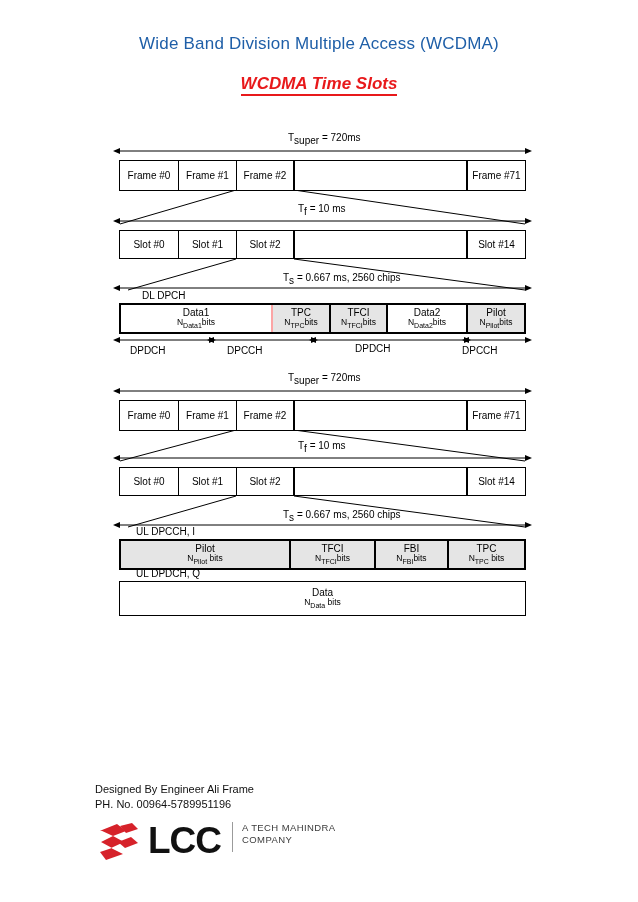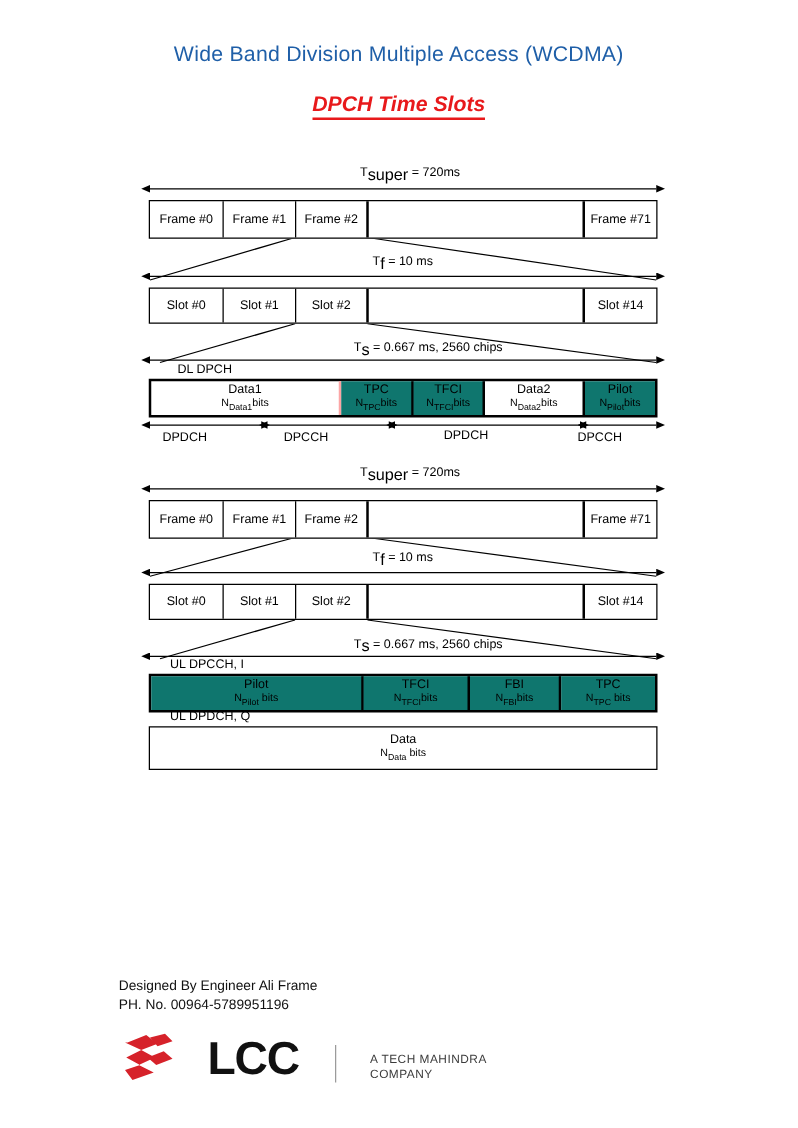--- a/index.html
+++ b/index.html
@@ -27,51 +27,51 @@
   
   .row{position:absolute;border:1px solid #000;box-sizing:border-box;background:#fff;
        display:flex;align-items:stretch;}
   .cell{box-sizing:border-box;display:flex;flex-direction:column;
         align-items:center;justify-content:center;
         font-size:9.5px;line-height:1.15;color:#000;text-align:center;
         border-right:1px solid #000;overflow:hidden;white-space:nowrap;}
   .cell:last-child{border-right:none;}
   .cell.blank{}
   .cell.thick{border-right:2px solid #000;}
-  .cell.blue{background:#0f766e;}
+  .cell.blue{background:#e5e5e5;}
   .cell .l1{font-size:10px;}
   .cell .l2{font-size:8.5px;}
   .cell .l2 sub{font-size:7px;}
 
   
   .dimlabel{position:absolute;font-size:10px;color:#000;white-space:nowrap;}
-  .dimlabel sub{font-size:13px;}
+  .dimlabel sub{font-size:10px;}
   .tag{position:absolute;font-size:10px;color:#000;white-space:nowrap;}
   .chlabel{position:absolute;font-size:10px;color:#000;white-space:nowrap;text-align:left;}
 
   
   .footer{position:absolute;left:95px;top:782px;width:460px;}
   .footer div{font-size:11px;line-height:15px;color:#111;}
   .footer .mail{color:#1a4fc4;text-decoration:underline;}
 
-  .logo{position:absolute;left:100px;top:822px;height:44px;display:flex;align-items:flex-end;gap:18px;}
+  .logo{position:absolute;left:100px;top:822px;height:44px;display:flex;align-items:flex-start;}
   .logo-mark{width:46px;height:40px;margin-right:2px;}
   .logo-lcc{font-family:"Liberation Sans", sans-serif;font-weight:bold;
             font-size:37px;letter-spacing:-1px;color:#111;line-height:38px;}
   .logo-div{width:1px;height:30px;background:#9b9b9b;margin:0 9px 0 11px;}
   .logo-txt{font-size:9.5px;line-height:12px;color:#3c3c3c;letter-spacing:.4px;}
 </style>
 </head>
 <body>
 
 <div class="page">
 
   <div class="title-main">Wide Band Division Multiple Access (WCDMA)</div>
   <div class="title-sub">
-    <span>DPCH Time Slots</span>
+    <span>WCDMA Time Slots</span>
   </div>
 
   <svg class="dg-svg" width="638" height="902">
     <defs>
       <marker id="arL" markerWidth="8" markerHeight="8" refX="7" refY="3" orient="auto">
         <path d="M7,0 L7,6 L0,3 z" fill="#000"></path>
       </marker>
       <marker id="arR" markerWidth="8" markerHeight="8" refX="1" refY="3" orient="auto">
         <path d="M1,0 L1,6 L8,3 z" fill="#000"></path>
       </marker>

